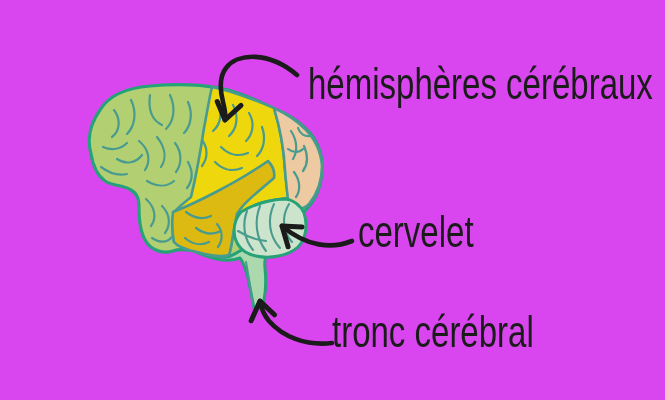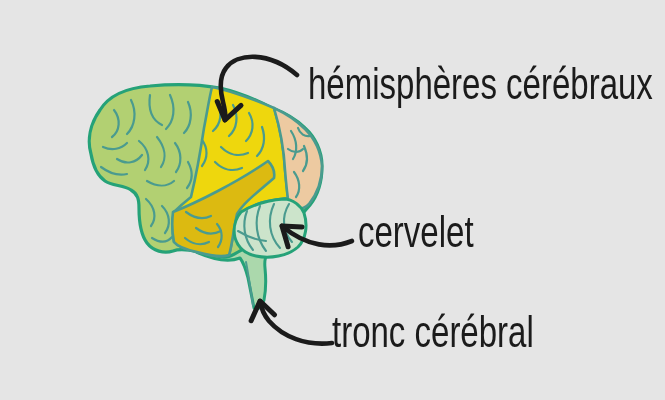--- a/index.html
+++ b/index.html
@@ -1,19 +1,19 @@
 <!DOCTYPE html>
 <html><head>
 <meta charset="utf-8">
 <style>
   html,body{margin:0;padding:0;background:#ffffff;}
   .stage{
     position:relative;
     width:665px;height:400px;
-    background:#e5e5e5;
+    background:#d946ef;
     overflow:hidden;
     font-family:"Liberation Sans", sans-serif;
   }
   .stage svg{position:absolute;left:0;top:0;}
   .lbl{
     position:absolute;
     font-size:44px;
     line-height:1;
     color:#1b1b1b;
     white-space:nowrap;

